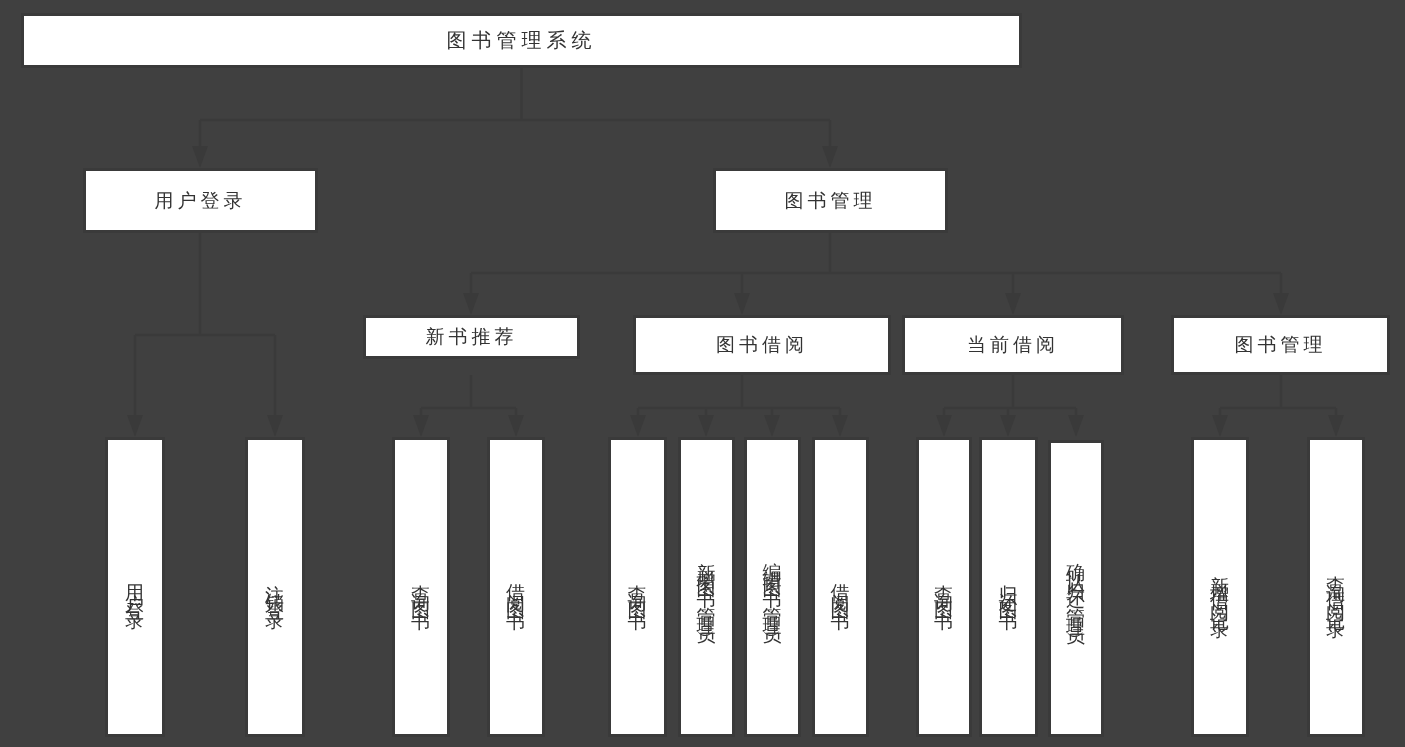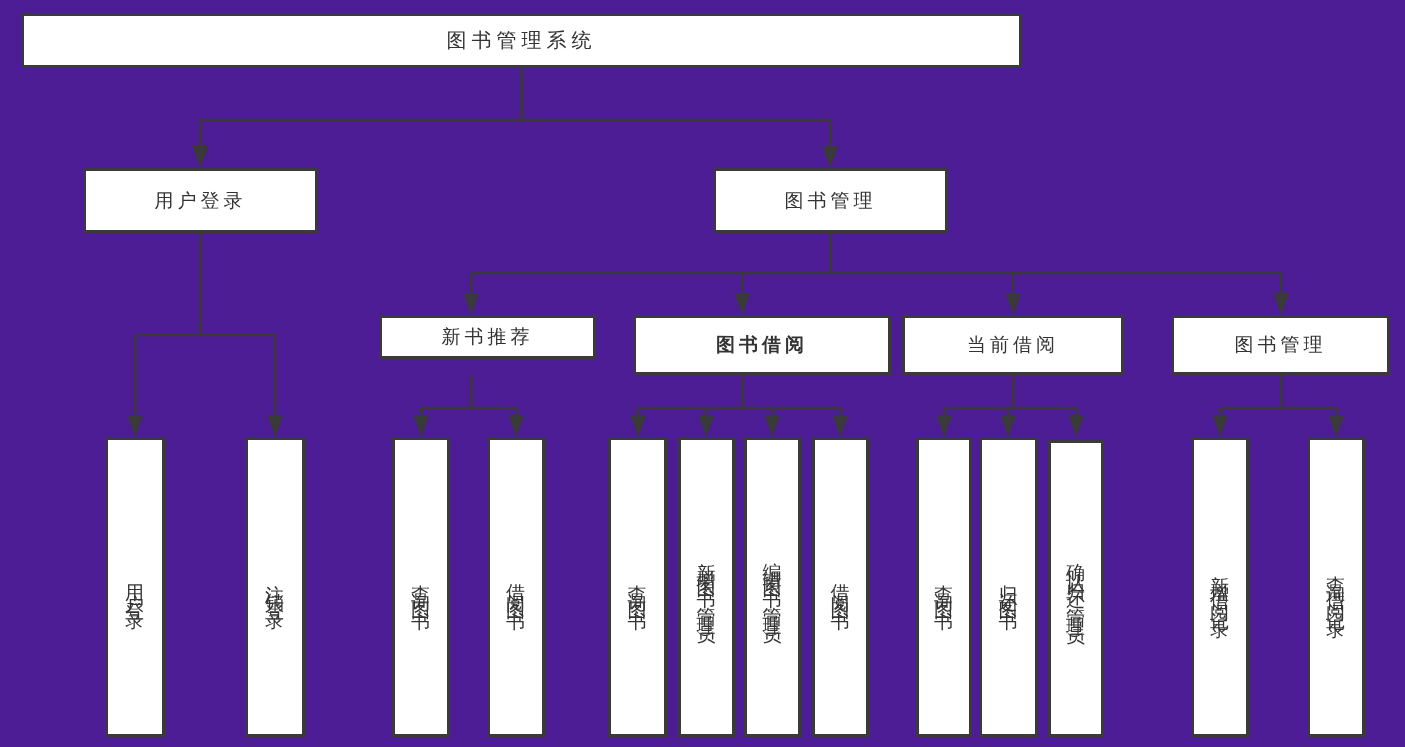--- a/index.html
+++ b/index.html
@@ -1,18 +1,18 @@
 <!DOCTYPE html>
 <html><head>
 <meta charset="utf-8">
 <style>
   html,body{margin:0;padding:0;background:#ffffff;}
   body{font-family:"Liberation Sans", sans-serif;}
   .stage{
-    position:relative;width:1405px;height:747px;background:#4c1d95;overflow:hidden;
+    position:relative;width:1405px;height:747px;background:#404040;overflow:hidden;
   }
   .connectors{position:absolute;left:0;top:0;width:1405px;height:747px;pointer-events:none;}
   .box{
     position:absolute;background:#ffffff;border:3px solid #3a3a3a;box-sizing:border-box;
     display:flex;align-items:center;justify-content:center;
     color:#333333;z-index:2;
   }
   .h-label{font-size:19px;letter-spacing:4px;white-space:nowrap;}
   .root-label{font-size:20px;letter-spacing:5px;}
   .v-box{
@@ -69,22 +69,22 @@
       <polygon points="1212,415 1228,415 1220,437"></polygon>
       <polygon points="1328,415 1344,415 1336,437"></polygon>
     </g>
   </svg>
 
   <div class="box root-label" style="left:21px;top:13px;width:1001px;height:55px;">图书管理系统</div>
 
   <div class="box h-label" style="left:83px;top:168px;width:235px;height:65px;">用户登录</div>
   <div class="box h-label" style="left:713px;top:168px;width:235px;height:65px;">图书管理</div>
 
-  <div class="box h-label" style="left:363px;top:315px;width:217px;height:44px;margin-left:16px;">新书推荐</div>
-  <div class="box h-label" style="left:633px;top:315px;width:258px;height:60px;font-weight:bold;">图书借阅</div>
+  <div class="box h-label" style="left:363px;top:315px;width:217px;height:44px;">新书推荐</div>
+  <div class="box h-label" style="left:633px;top:315px;width:258px;height:60px;">图书借阅</div>
   <div class="box h-label" style="left:902px;top:315px;width:222px;height:60px;">当前借阅</div>
   <div class="box h-label" style="left:1171px;top:315px;width:219px;height:60px;">图书管理</div>
 
   <div class="box v-box" style="left:105px;top:437px;width:60px;height:300px;">用户登录</div>
   <div class="box v-box" style="left:245px;top:437px;width:60px;height:300px;">注销登录</div>
 
   <div class="box v-box" style="left:392px;top:437px;width:58px;height:300px;">查询图书</div>
   <div class="box v-box" style="left:487px;top:437px;width:58px;height:300px;">借阅图书</div>
 
   <div class="box v-box" style="left:608px;top:437px;width:59px;height:300px;">查询图书</div>

